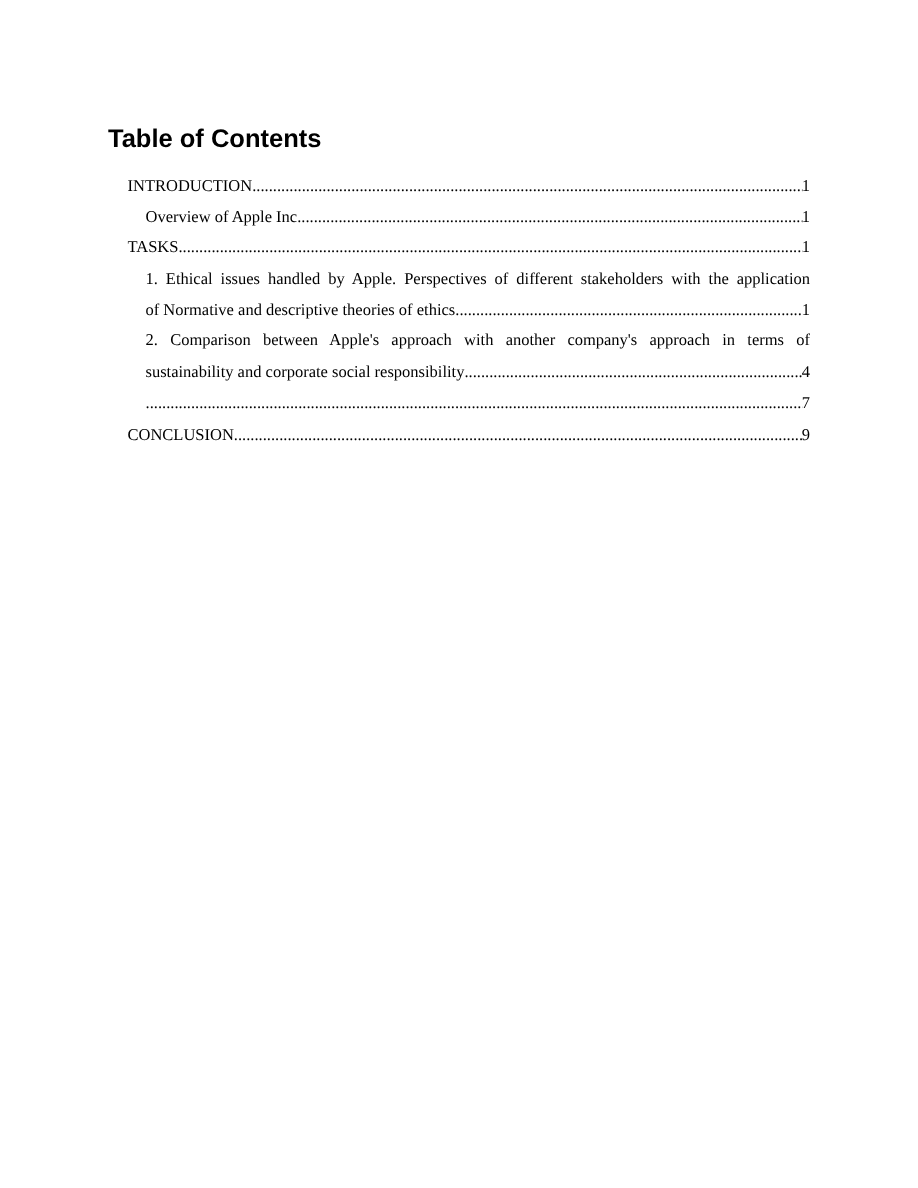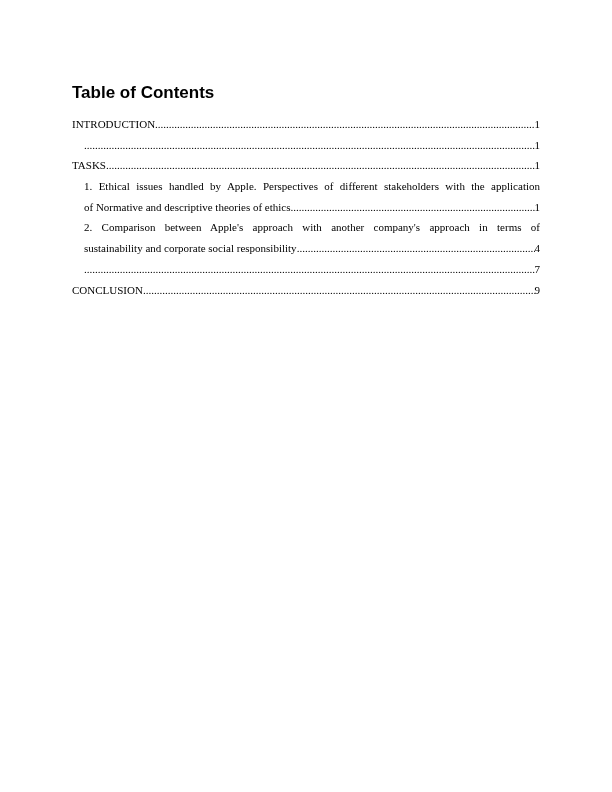--- a/index.html
+++ b/index.html
@@ -7,21 +7,21 @@
   .page { position: absolute; left: 0; top: 0; width: 500px; height: 792px; background: #fff; }
   .title {
     position: absolute; left: 72px; top: 83px;
     font-family: "Liberation Sans", sans-serif; font-weight: bold; font-size: 17px;
     color: #000; margin: 0; line-height: 20px;
   }
   .toc { position: absolute; left: 72px; top: 114px; width: 468px; }
   .line {
     display: flex; align-items: center;
     font-family: "Liberation Serif", serif; font-size: 11px; color: #000;
-    height: 20.7px; line-height: 20.7px; white-space: nowrap; overflow: hidden;
+    height: 20.7px; line-height: 20.7px; white-space: nowrap; overflow: hidden; margin-left: 13px;
   }
   .line.indent { padding-left: 12px; }
   .line .txt { flex: 0 0 auto; }
   .line .dots { flex: 1 1 auto; overflow: hidden; letter-spacing: 0; }
   .line .dots::after { content: "........................................................................................................................................................................................................"; }
   .line .pg { flex: 0 0 auto; }
   .line.just { text-align: justify; text-align-last: justify; display: block; padding-left: 12px; }
 </style>
 </head>
 <body>
@@ -29,20 +29,21 @@
 <div class="page">
   <h1 class="title">Table of Contents</h1>
 
   <div class="toc">
     <div class="line entry">
       <span class="txt">INTRODUCTION</span>
       <span class="dots"></span>
       <span class="pg">1</span>
     </div>
     <div class="line indent entry">
+      <span class="txt">Overview of Apple Inc.</span>
       <span class="dots"></span>
       <span class="pg">1</span>
     </div>
     <div class="line entry">
       <span class="txt">TASKS</span>
       <span class="dots"></span>
       <span class="pg">1</span>
     </div>
     <div class="entry">
       <div class="line just">1. Ethical issues handled by Apple. Perspectives of different stakeholders with the application</div>

